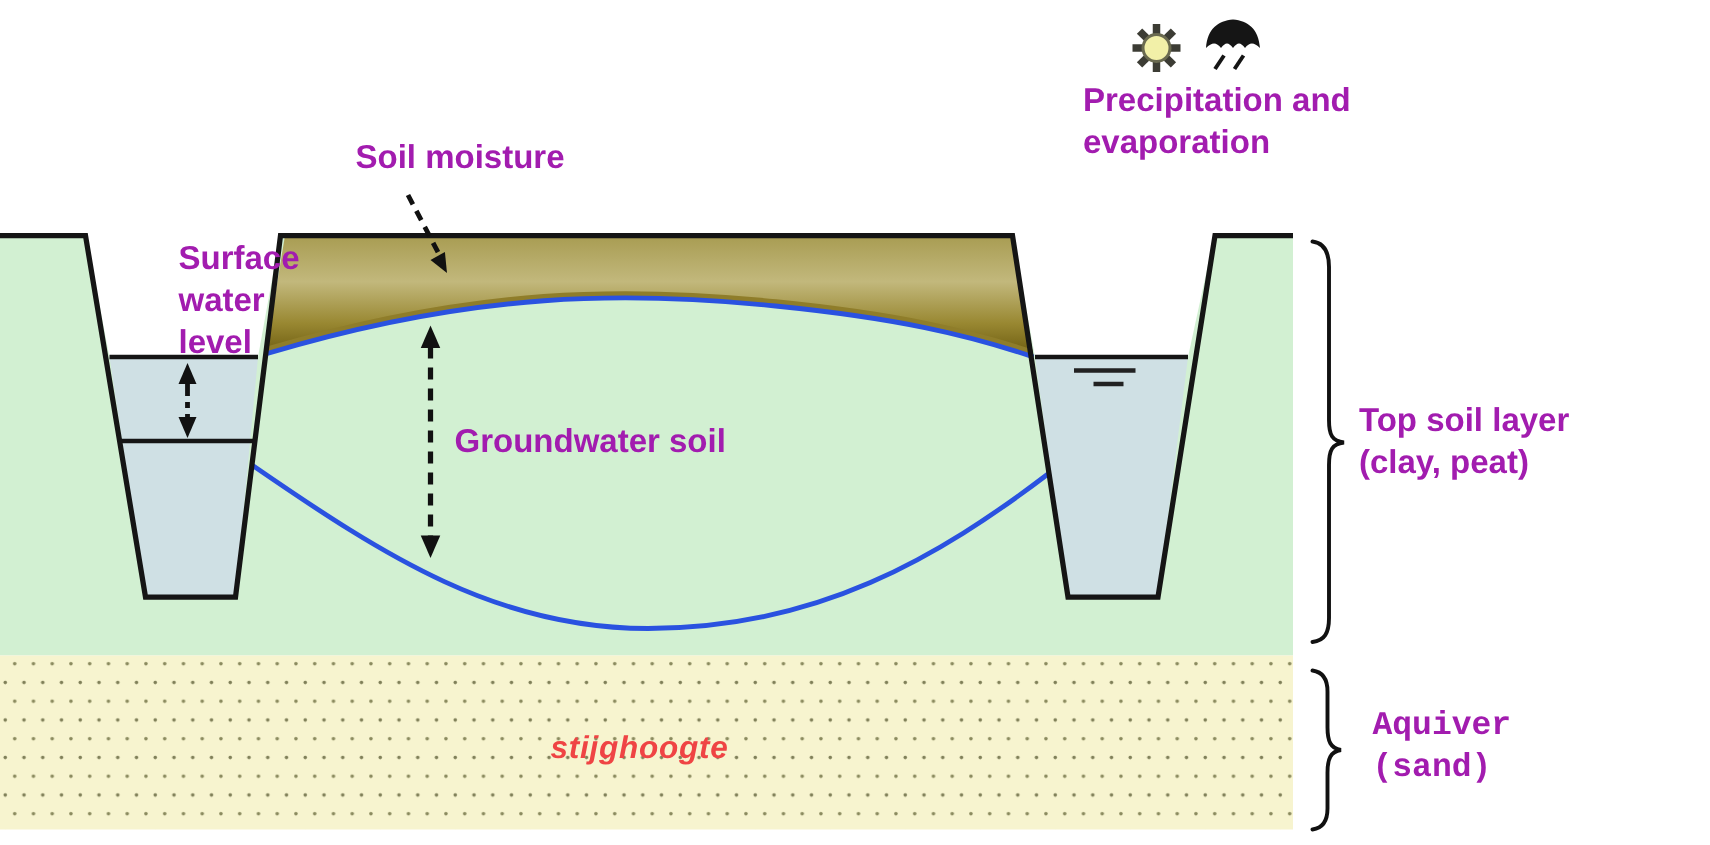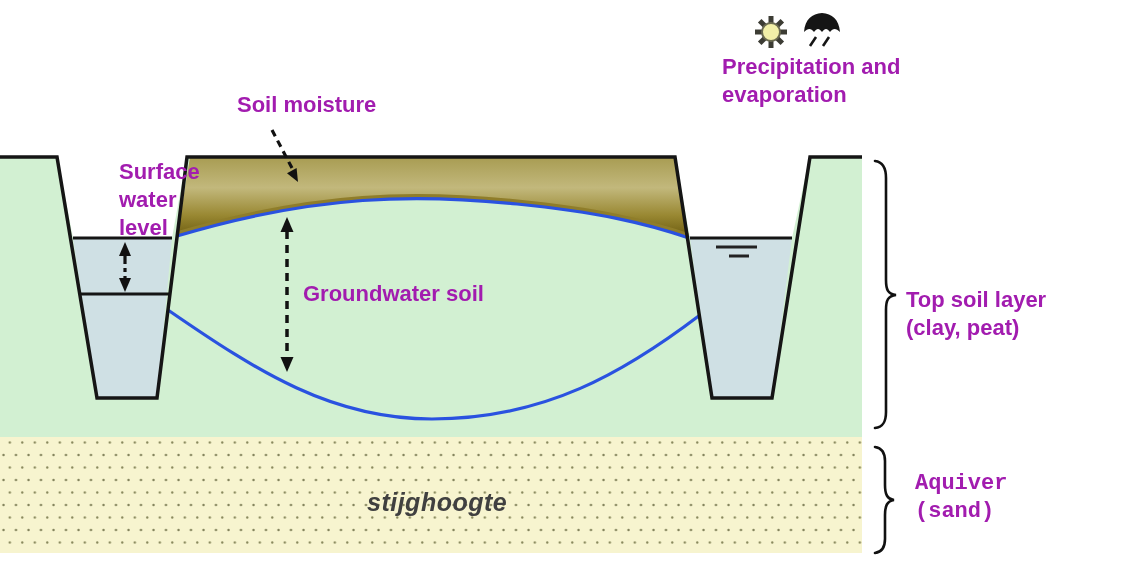--- a/index.html
+++ b/index.html
@@ -2,21 +2,21 @@
 <html><head>
 <meta charset="utf-8">
 <style>
   html,body{margin:0;padding:0;background:#ffffff;}
   #stage{position:relative;width:1140px;height:563px;background:#ffffff;overflow:hidden;
          font-family:"Liberation Sans", sans-serif;}
   #diagram-svg{position:absolute;left:0;top:0;}
   .lbl{position:absolute;font-weight:bold;color:#a21caf;font-size:22px;line-height:1.28;
        white-space:pre-line;}
   .lbl.nowrap{white-space:nowrap;}
-  #stijghoogte-label{font-style:italic;font-size:25px;color:#404040;letter-spacing:.5px;}
+  #stijghoogte-label{font-style:italic;font-size:21px;color:#ef4444;letter-spacing:.5px;}
 </style>
 </head>
 <body>
 
 <div id="stage">
 
 <svg id="diagram-svg" width="1140" height="563" viewBox="0 0 1140 563">
   <defs>
     <linearGradient id="soilGrad" x1="0" y1="0" x2="0" y2="1">
       <stop offset="0%" stop-color="#a89c52"></stop>
@@ -106,21 +106,21 @@
 
 <div class="lbl" id="precipitation-label" style="left:722px;top:53px;">Precipitation and
 evaporation</div>
 
 <div class="lbl" id="surface-water-label" style="left:87px;top:158px;margin-left:32px;">Surface
 water
 level</div>
 
 <div class="lbl nowrap" id="groundwater-label" style="left:303px;top:280px;">Groundwater soil</div>
 
-<div class="lbl" id="top-soil-label" style="left:906px;top:266px;margin-top:20px;">Top soil layer
+<div class="lbl" id="top-soil-label" style="left:906px;top:266px;">Top soil layer
 (clay, peat)</div>
 
 <div class="lbl" id="aquifer-label" style="left:915px;top:470px;font-family:Liberation Mono, monospace;">Aquiver
 (sand)</div>
 
 <div class="lbl nowrap" id="stijghoogte-label" style="left:367px;top:486px;">stijghoogte</div>
 
 </div>
 
 </body></html>

